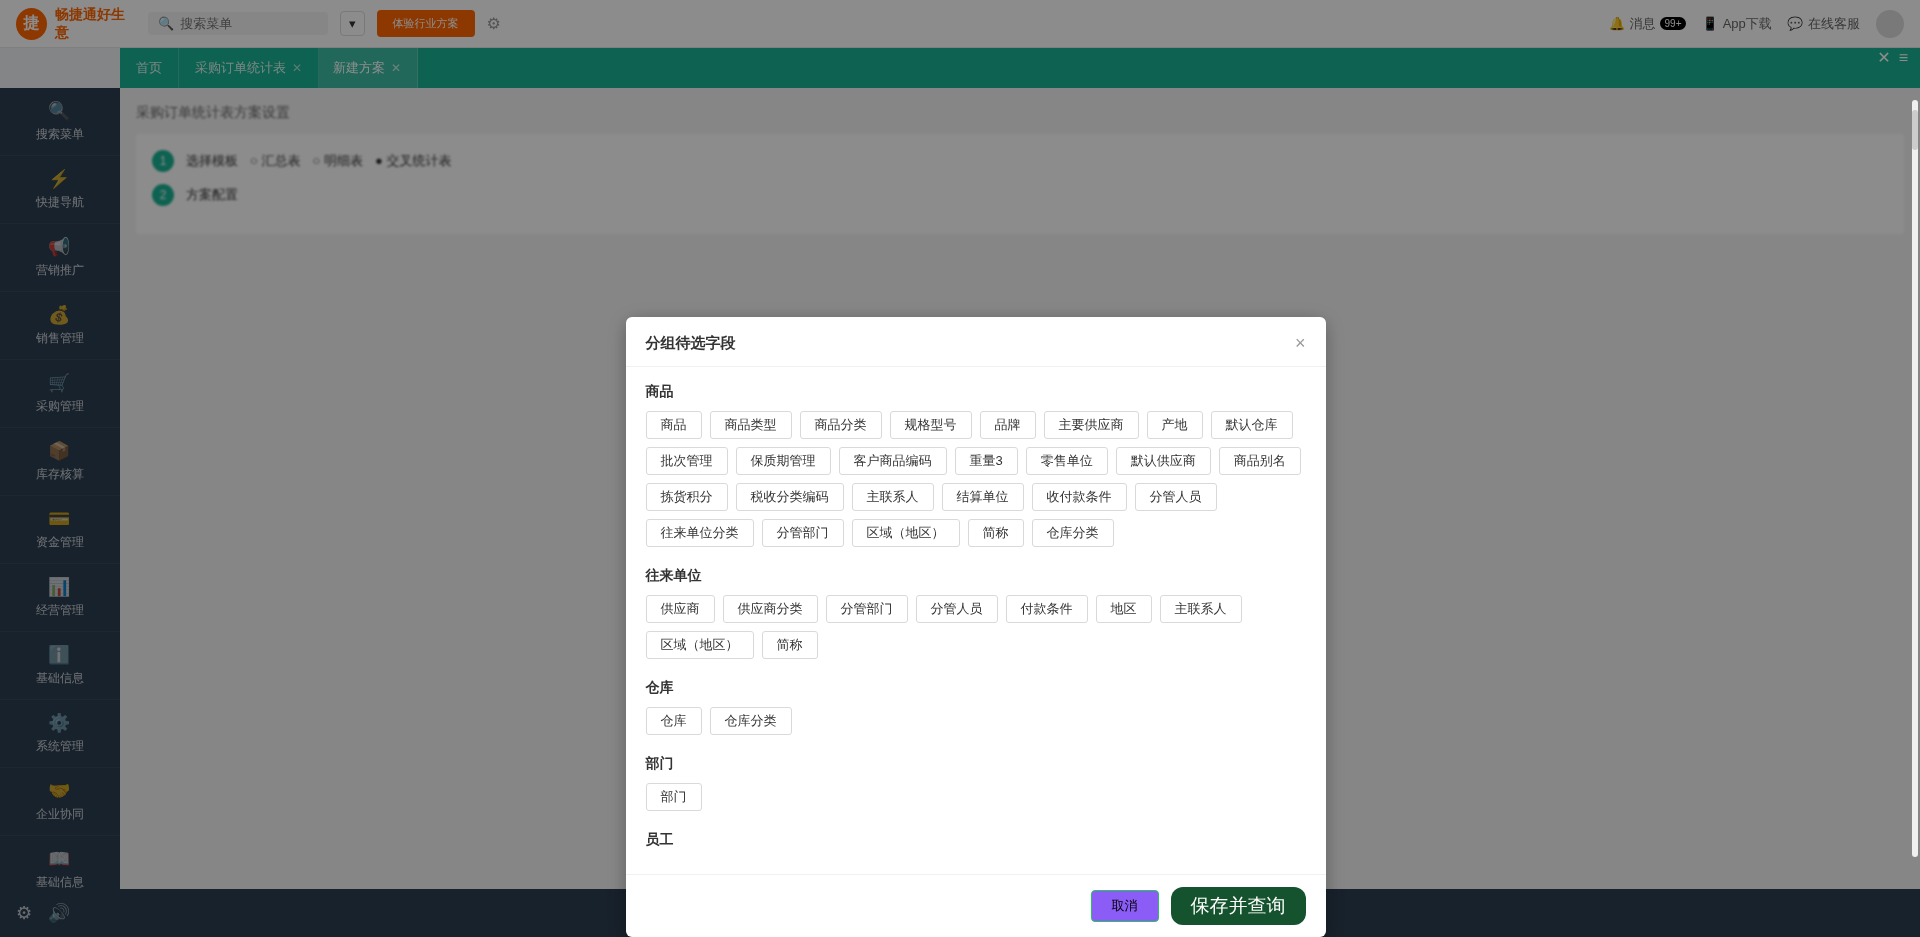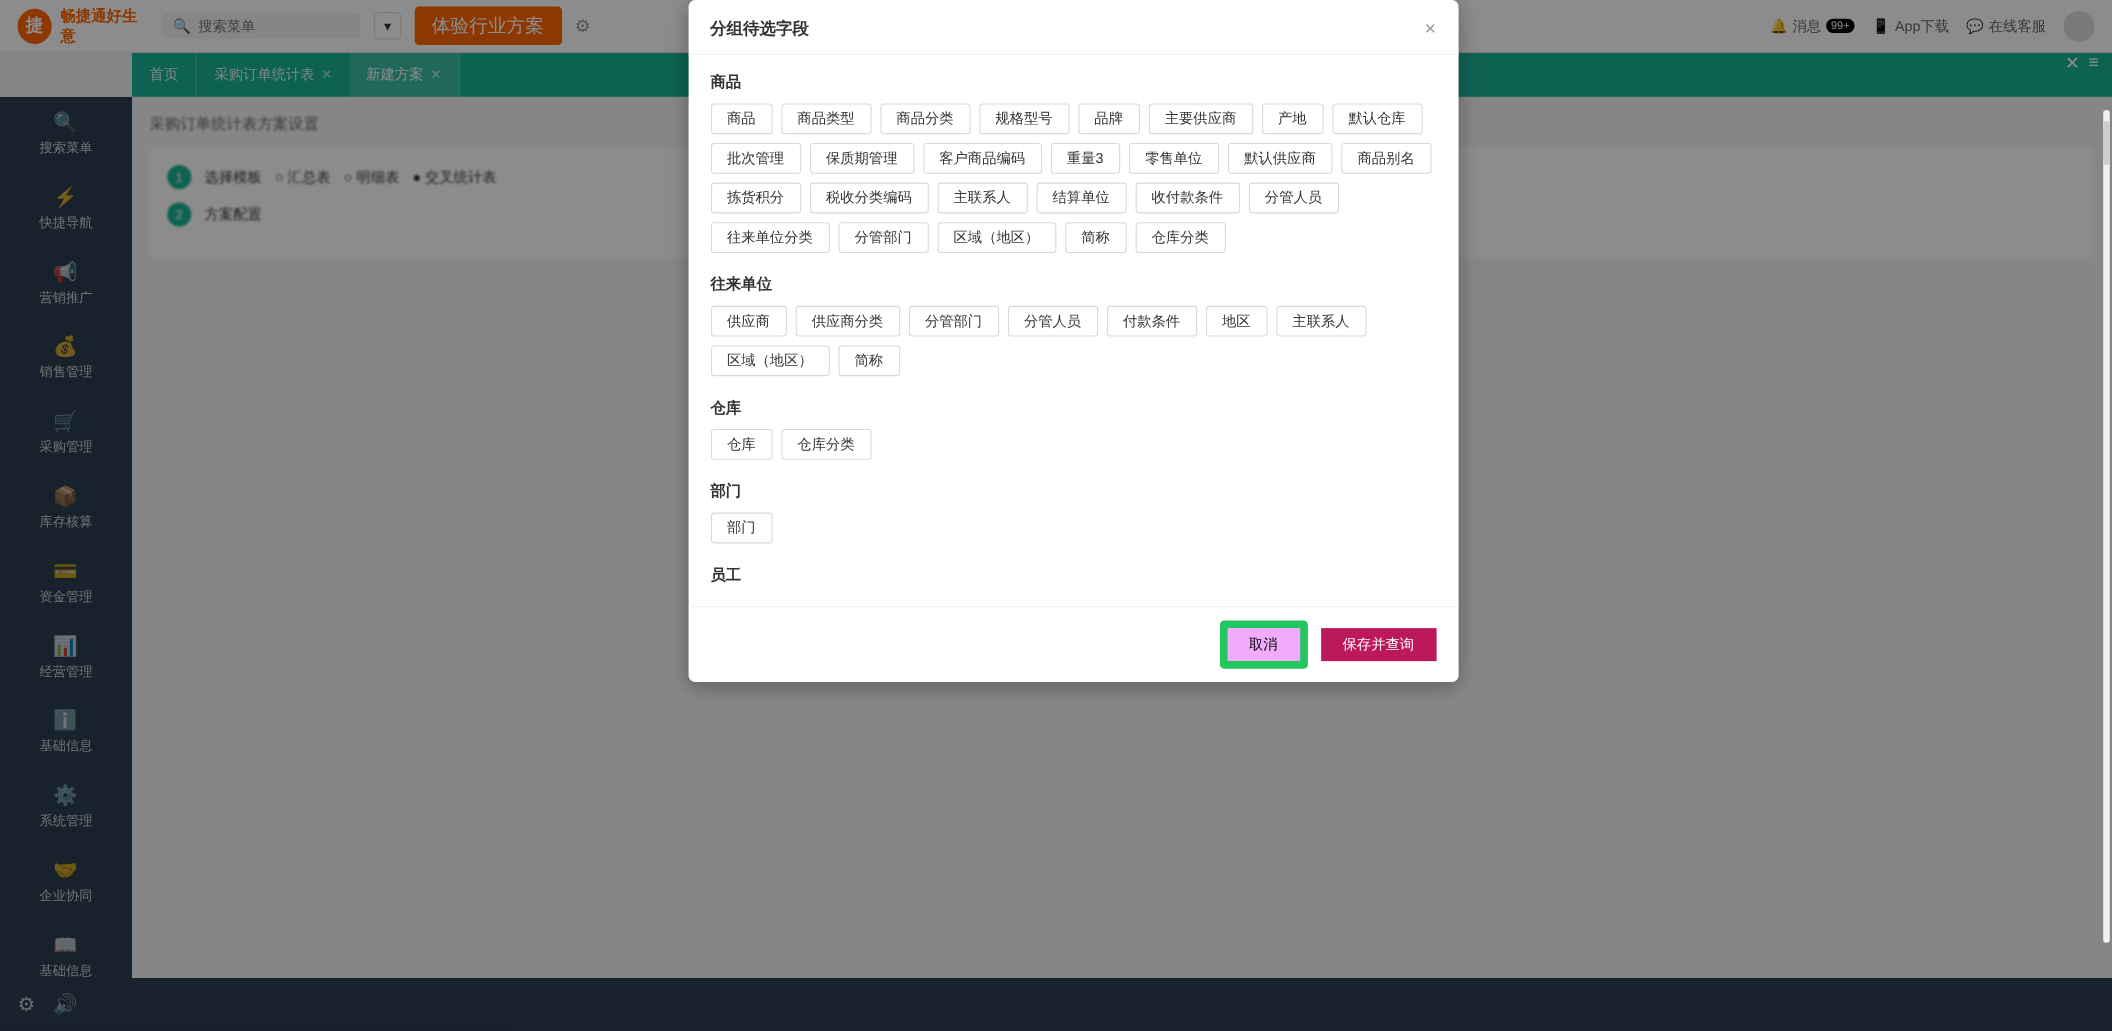--- a/index.html
+++ b/index.html
@@ -17,21 +17,21 @@
       position: fixed;
       top: 0; left: 0; right: 0;
       z-index: 100;
     }
     .top-bar-left { display: flex; align-items: center; gap: 12px; }
     .logo-area { display: flex; align-items: center; gap: 8px; color: #f60; font-weight: bold; font-size: 14px; width: 120px; }
     .logo-icon { width: 32px; height: 32px; background: #f60; border-radius: 50%; display: flex; align-items: center; justify-content: center; color: #fff; font-size: 16px; }
     .search-box { display: flex; align-items: center; background: #f5f5f5; border-radius: 4px; padding: 4px 10px; gap: 6px; width: 180px; }
     .search-box input { border: none; background: transparent; outline: none; font-size: 13px; width: 130px; }
     .dropdown-btn { display: flex; align-items: center; gap: 4px; padding: 4px 8px; border: 1px solid #ddd; border-radius: 4px; cursor: pointer; font-size: 13px; }
-    .trial-btn { background: #f60; color: #fff; border: none; border-radius: 4px; padding: 6px 16px; cursor: pointer; font-size: 17px; }
+    .trial-btn { background: #f60; color: #fff; border: none; border-radius: 4px; padding: 6px 16px; cursor: pointer; font-size: 11px; }
     .top-bar-right { display: flex; align-items: center; gap: 16px; font-size: 13px; color: #666; }
     .top-bar-right-item { display: flex; align-items: center; gap: 4px; cursor: pointer; }
     .badge { background: #000000; color: #fff; border-radius: 10px; padding: 1px 5px; font-size: 10px; }
 
     
     .nav-tabs {
       position: fixed;
       top: 48px;
       left: 120px;
       right: 0;
@@ -111,21 +111,21 @@
     .step-row { display: flex; align-items: center; gap: 12px; margin-bottom: 12px; }
     .step-badge { background: #1ab394; color: #fff; border-radius: 50%; width: 22px; height: 22px; display: flex; align-items: center; justify-content: center; font-size: 12px; }
 
     
     .modal-overlay {
       position: fixed;
       top: 0; left: 0; right: 0; bottom: 0;
       background: rgba(0,0,0,0.45);
       z-index: 200;
       display: flex;
-      align-items: flex-start;
+      align-items: flex-end;
       justify-content: center;
       padding-left: 31px;
     }
     .modal {
       background: #fff;
       border-radius: 6px;
       width: 700px;
       max-height: 620px;
       display: flex;
       flex-direction: column;
@@ -151,22 +151,22 @@
     .field-tag {
       border: 1px solid #d9d9d9;
       border-radius: 3px;
       padding: 4px 14px;
       font-size: 13px;
       cursor: pointer;
       color: #333;
       background: #fff;
     }
     .field-tag.selected { border-color: #1a9cd8; color: #1a9cd8; margin-top: 26px; }
-    .btn-cancel { padding: 6px 20px; border: 7px solid #22c55e; border-radius: 4px; background: #f0abfc; cursor: pointer; font-size: 13px; }
-    .btn-primary { padding: 6px 20px; border: none; border-radius: 0; background: #be185d; color: #fff; cursor: pointer; font-size: 13px; }
+    .btn-cancel { padding: 6px 20px; border: 1px solid #22c55e; border-radius: 4px; background: #8b5cf6; cursor: pointer; font-size: 13px; }
+    .btn-primary { padding: 6px 20px; border: none; border-radius: 12px; background: #14532d; color: #fff; cursor: pointer; font-size: 19px; }
   </style>
 </head>
 <body>
 
 <div class="top-bar">
   <div class="top-bar-left">
     <div class="logo-area">
       <div class="logo-icon">捷</div>
       <span>畅捷通好生意</span>
     </div>

